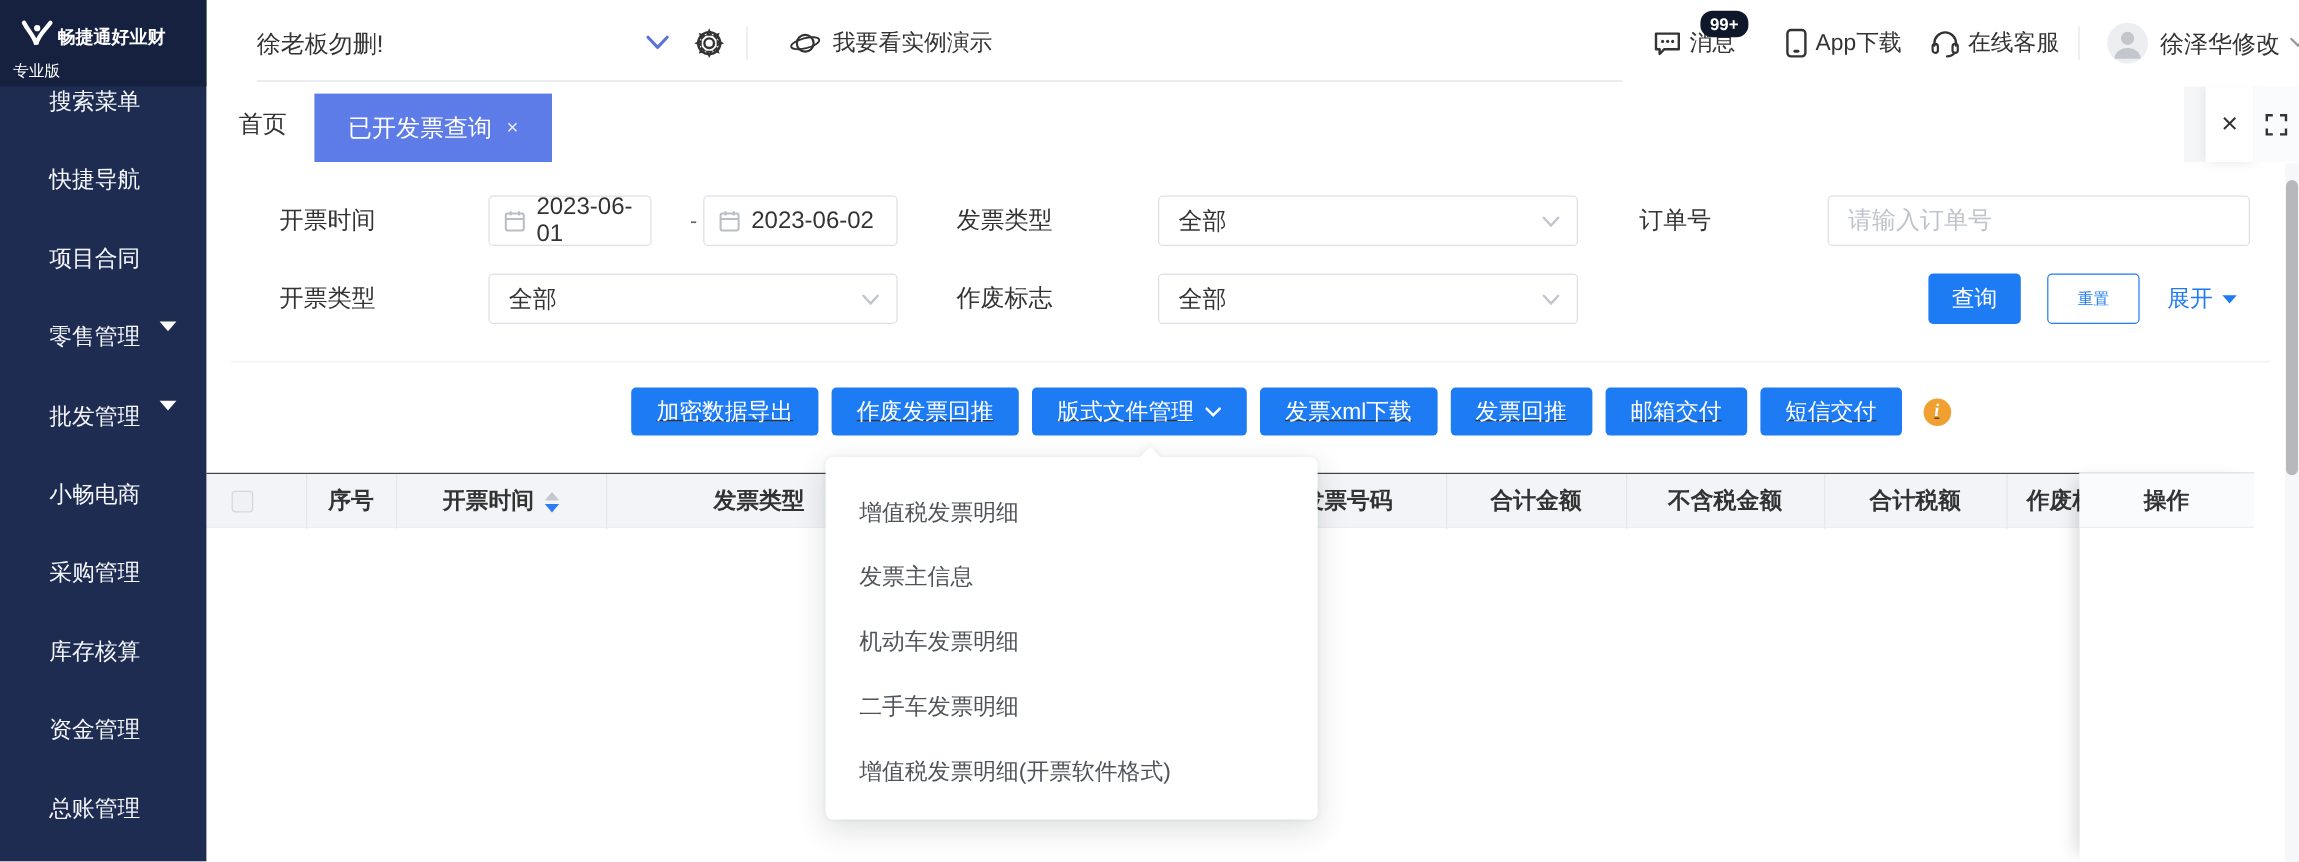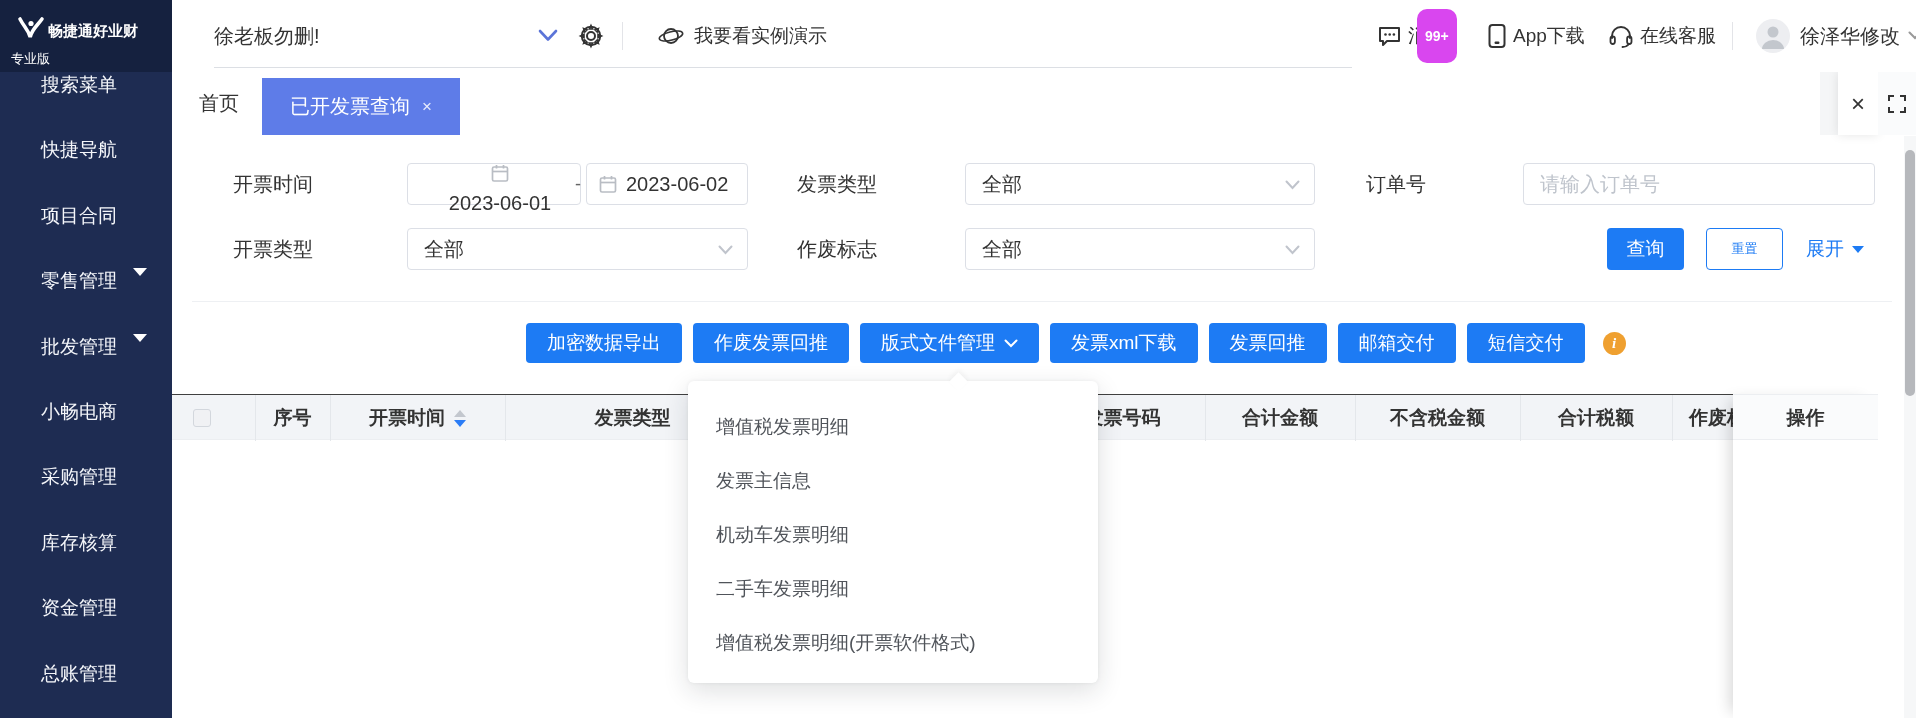--- a/index.html
+++ b/index.html
@@ -22,21 +22,21 @@
   .account-underline { position:absolute; left:42px; bottom:4px; width:1138px; height:1px; background:#dcdfe4; }
   .account-select { position:absolute; left:42px; top:0; height:72px; display:flex; align-items:center; font-size:20px; color:#333; cursor:pointer; }
   .account-chevron { position:absolute; left:366px; top:29px; }
   .gear-btn { position:absolute; left:406px; top:23px; cursor:pointer; }
   .topbar-divider1 { position:absolute; left:450px; top:22px; width:1px; height:28px; background:#e3e4e8; }
   .demo-item { position:absolute; left:486px; top:0; height:72px; display:flex; align-items:center; gap:10px; font-size:19px; color:#333; cursor:pointer; }
   .top-item { position:absolute; top:0; height:72px; display:flex; align-items:center; gap:6px; font-size:19px; color:#333; cursor:pointer; }
   .ti-msg { left:1205px; }
   .ti-app { left:1315px; }
   .ti-sup { left:1436px; }
-  .msg-badge { position:absolute; left:40px; top:9px; background:#d946ef; color:#fff; font-size:14px; font-weight:bold; line-height:1; padding:20px 8px; border-radius:10px; white-space:nowrap; }
+  .msg-badge { position:absolute; left:40px; top:9px; background:#0f172a; color:#fff; font-size:14px; font-weight:bold; line-height:1; padding:4px 8px; border-radius:10px; white-space:nowrap; }
   .topbar-divider2 { position:absolute; left:1560px; top:22px; width:1px; height:28px; background:#e3e4e8; }
   .avatar { position:absolute; left:1584px; top:19px; width:34px; height:34px; border-radius:50%; background:#edeef1; overflow:hidden; }
   .username { position:absolute; left:1628px; top:0; height:72px; display:flex; align-items:center; font-size:20px; color:#333; cursor:pointer; }
   .user-chevron { position:absolute; left:1736px; top:31px; }
 
   
   .tabbar { position:absolute; left:172px; top:72px; width:1744px; height:63px; background:#fff; z-index:15; }
   .tab-home { position:absolute; left:27px; top:0; height:63px; display:flex; align-items:center; font-size:20px; color:#333; cursor:pointer; }
   .tab-active { position:absolute; left:90px; top:6px; width:198px; height:57px; background:#5e7ce8; color:#fff; display:flex; align-items:center; justify-content:center; gap:12px; font-size:20px; cursor:pointer; }
   .tab-close { font-size:17px; color:#e8ecfb; cursor:pointer; line-height:1; }
@@ -54,21 +54,21 @@
   .sel-box .sel-chevron { position:absolute; right:14px; top:16px; }
   .text-input { position:absolute; height:42px; border:1px solid #dcdfe6; border-radius:4px; background:#fff; font-size:20px; color:#333; padding:0 16px; outline:none; font-family:inherit; }
   .text-input::placeholder { color:#bfc4cc; }
   .btn-search { position:absolute; left:1435px; top:93px; width:77px; height:42px; background:#1d7bf4; color:#fff; font-size:19px; border:none; border-radius:4px; cursor:pointer; font-family:inherit; }
   .btn-reset { position:absolute; left:1534px; top:93px; width:77px; height:42px; background:#fff; color:#1d7bf4; font-size:13px; border:1px solid #1d7bf4; border-radius:4px; cursor:pointer; font-family:inherit; }
   .link-expand { position:absolute; left:1634px; top:93px; height:42px; display:flex; align-items:center; gap:8px; color:#1d7bf4; font-size:19px; cursor:pointer; }
   .expand-caret { width:0; height:0; border-left:6px solid transparent; border-right:6px solid transparent; border-top:7px solid #1d7bf4; }
   .filter-divider { position:absolute; left:20px; top:166px; width:1700px; height:1px; background:#eef0f3; }
 
   
-  .toolbar { position:absolute; left:354px; top:188px; height:40px; display:flex; gap:11px; align-items:center; }
+  .toolbar { position:absolute; left:354px; top:188px; height:40px; display:flex; gap:11px; align-items:center;text-decoration:underline; }
   .tb-btn { height:40px; background:#1d7bf4; color:#fff; font-size:19px; border:none; border-radius:4px; padding:0 21px; cursor:pointer; display:flex; align-items:center; gap:9px; font-family:inherit; white-space:nowrap; }
   .info-icon { width:23px; height:23px; border-radius:50%; background:#efa030; color:#fff; font-size:15px; font-weight:bold; font-style:italic; display:flex; align-items:center; justify-content:center; margin-left:7px; cursor:pointer; font-family:"Liberation Serif",serif; }
 
   
   .thead { position:absolute; left:0; top:259px; width:1706px; height:46px; background:#f2f4f7; border-top:1px solid #404040; border-bottom:1px solid #eceef1; }
   .th { position:absolute; top:0; height:46px; line-height:46px; text-align:center; font-size:19px; font-weight:bold; color:#333; white-space:nowrap; overflow:hidden; }
   .th-sep { position:absolute; top:0; width:1px; height:46px; background:#e4e7eb; }
   .th-checkbox { position:absolute; left:21px; top:14px; width:18px; height:18px; border:1px solid #d3d7dd; border-radius:3px; background:#f0f1f4; cursor:pointer; }
   .sort-group { display:inline-flex; flex-direction:column; gap:3px; margin-left:9px; vertical-align:middle; cursor:pointer; }
   .sort-up { width:0; height:0; border-left:6px solid transparent; border-right:6px solid transparent; border-bottom:7px solid #c3c7ce; }
@@ -241,21 +241,21 @@
             <path d="M18 13 V18 H13"></path>
             <path d="M7 18 H2 V13"></path>
           </svg>
       </span>
     </div>
   </div>
 
   <div class="content">
 
     <div class="f-label f-row1" style="left:61px;">开票时间</div>
-    <div class="date-box f-row1" style="left:235px; width:174px;flex-direction:column;">
+    <div class="date-box f-row1" style="left:235px; width:136px;">
       <span>
         <svg width="18" height="19" viewBox="0 0 18 19" fill="none" stroke="#b9bdc4" stroke-width="1.7">
             <rect x="1.5" y="3" width="15" height="14" rx="1.5"></rect>
             <line x1="1.5" y1="7.5" x2="16.5" y2="7.5"></line>
             <line x1="5.5" y1="1" x2="5.5" y2="4.5"></line>
             <line x1="12.5" y1="1" x2="12.5" y2="4.5"></line>
           </svg>
       </span>
       <span>2023-06-01</span>
     </div>

